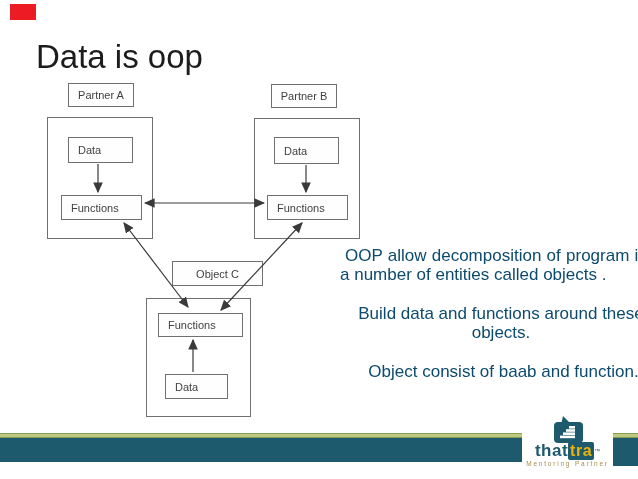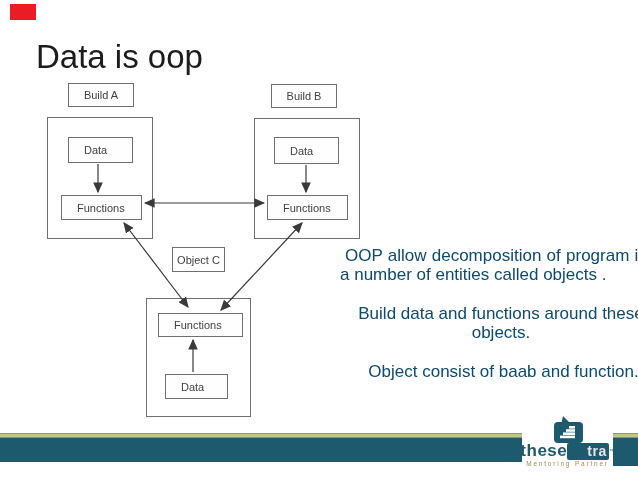--- a/index.html
+++ b/index.html
@@ -10,64 +10,64 @@
   .red-mark{position:absolute;left:10px;top:4px;width:26px;height:16px;background:#ec1c24;}
   .title{
     position:absolute;left:36px;top:38px;font-size:33px;color:#1c1c1c;
     font-weight:400;letter-spacing:0px;white-space:nowrap;
   }
   .dbox{
     position:absolute;border:1px solid #707070;background:#fefefe;
     color:#3f3f3f;font-size:11px;display:flex;align-items:center;box-sizing:border-box;
   }
   .dbox.center{justify-content:center;}
-  .dbox.left{padding-left:15px;}
+  .dbox.left{padding-left:9px;}
   .outer{background:transparent;}
   .arrows{position:absolute;left:0;top:0;pointer-events:none;}
   .bodytext{
     position:absolute;left:300px;top:246px;width:322px;
     font-size:17px;line-height:19px;color:#0c4a6e;margin-left:40px;
   }
   .bodytext p{margin:0 0 20px 0;text-align:center;}
   .bodytext p.justify{text-align:justify;text-align-last:left;}
   .bodytext p.indent{text-indent:5px;}
   .bar-olive{position:absolute;left:0;top:433px;width:638px;height:3px;background:#bcc983;border-top:1px solid #8a9a4e;border-bottom:1px solid #8a9a4e;}
   .bar-teal{position:absolute;left:0;top:438px;width:638px;height:24px;background:#1e5a6e;}
   .bar-teal-end{position:absolute;left:613px;top:438px;width:25px;height:28px;background:#1e5a6e;}
   .logo-panel{
     position:absolute;left:522px;top:417px;width:91px;height:56px;background:#ffffff;
     border-radius:3px;display:flex;flex-direction:column;align-items:center;z-index:3;
   }
   .logo-bubble{margin-top:-1px;height:28px;}
   .brand-line{line-height:14px;white-space:nowrap;}
   .brand-main{font-size:17px;font-weight:bold;color:#1e5a6e;letter-spacing:0.5px;}
-  .brand-tra{font-size:14px;font-weight:bold;color:#e5e5e5;background:#1e5a6e;padding:0 2px 1px 20px;border-radius:2px;letter-spacing:0.5px;}
+  .brand-tra{font-size:16px;font-weight:bold;color:#eab308;background:#1e5a6e;padding:0 2px 1px 2px;border-radius:2px;letter-spacing:0.5px;}
   .brand-tm{font-size:6px;color:#1e5a6e;vertical-align:top;}
   .tagline{font-size:6.5px;letter-spacing:1.8px;color:#a78e4f;margin-top:2px;white-space:nowrap;}
 </style>
 </head>
 <body>
 
 <div class="slide">
 
   <div class="red-mark"></div>
 
   <div class="title">Data is oop</div>
 
-  <div class="dbox center" style="left:68px;top:83px;width:66px;height:24px;">Build A</div>
+  <div class="dbox center" style="left:68px;top:83px;width:66px;height:24px;">Partner A</div>
   <div class="dbox outer" style="left:47px;top:117px;width:106px;height:122px;"></div>
   <div class="dbox left" style="left:68px;top:137px;width:65px;height:26px;">Data</div>
   <div class="dbox left" style="left:61px;top:195px;width:81px;height:25px;">Functions</div>
 
-  <div class="dbox center" style="left:271px;top:84px;width:66px;height:24px;">Build B</div>
+  <div class="dbox center" style="left:271px;top:84px;width:66px;height:24px;">Partner B</div>
   <div class="dbox outer" style="left:254px;top:118px;width:106px;height:121px;"></div>
   <div class="dbox left" style="left:274px;top:137px;width:65px;height:27px;">Data</div>
   <div class="dbox left" style="left:267px;top:195px;width:81px;height:25px;">Functions</div>
 
-  <div class="dbox center" style="left:172px;top:247px;width:53px;height:25px;">Object C</div>
+  <div class="dbox center" style="left:172px;top:261px;width:91px;height:25px;">Object C</div>
   <div class="dbox outer" style="left:146px;top:298px;width:105px;height:119px;"></div>
   <div class="dbox left" style="left:158px;top:313px;width:85px;height:24px;">Functions</div>
   <div class="dbox left" style="left:165px;top:374px;width:63px;height:25px;">Data</div>
 
   <svg class="arrows" width="638" height="479" viewBox="0 0 638 479">
     <defs>
       <marker id="ah-end" markerWidth="9" markerHeight="8" refX="8" refY="4" orient="auto">
         <path d="M0,0 L9,4 L0,8 Z" fill="#3a3a3a"></path>
       </marker>
       <marker id="ah-start" markerWidth="9" markerHeight="8" refX="1" refY="4" orient="auto">
@@ -94,17 +94,17 @@
 
   <div class="logo-panel">
     <svg class="logo-bubble" width="42" height="28" viewBox="0 0 42 28">
       <polygon points="14,9 16,0 24,8" fill="#1e5a6e"></polygon>
       <rect x="7" y="6" width="29" height="21" rx="4" fill="#1e5a6e"></rect>
       <rect x="22" y="10" width="6" height="2.6" fill="#ffffff"></rect>
       <rect x="19" y="13.2" width="9" height="2.6" fill="#ffffff"></rect>
       <rect x="16" y="16.4" width="12" height="2.6" fill="#ffffff"></rect>
       <rect x="13" y="19.6" width="15" height="2.6" fill="#ffffff"></rect>
     </svg>
-    <div class="brand-line"><span class="brand-main">these</span><span class="brand-tra">tra</span><span class="brand-tm">™</span></div>
+    <div class="brand-line"><span class="brand-main">that</span><span class="brand-tra">tra</span><span class="brand-tm">™</span></div>
     <div class="tagline">Mentoring Partner</div>
   </div>
 
 </div>
 
 </body></html>

